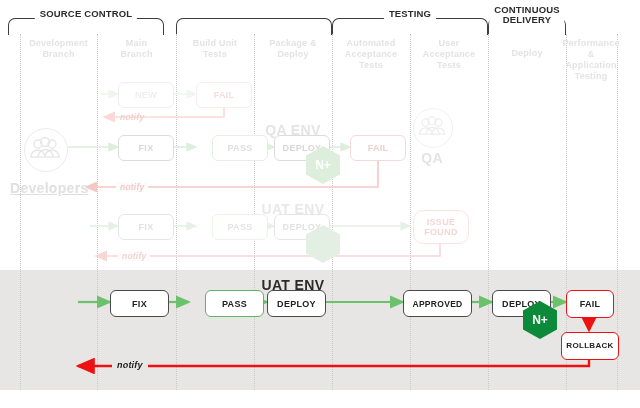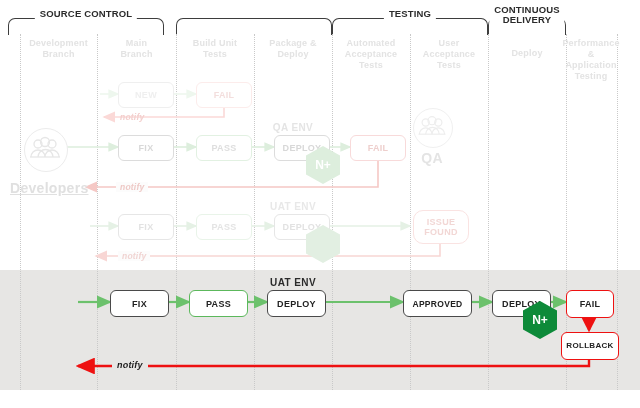--- a/index.html
+++ b/index.html
@@ -21,35 +21,35 @@
            color:#e3e3e3;line-height:11px;letter-spacing:.2px;}
 
   
   #band{position:absolute;left:0;top:270px;width:640px;height:120px;background:#e7e6e4;}
 
   
   .node{position:absolute;display:flex;align-items:center;justify-content:center;
         text-align:center;border-radius:6px;background:#fff;
         font-size:9px;font-weight:bold;letter-spacing:.3px;line-height:10px;}
   .n-dark{border:1.7px solid #4a4a4a;color:#222;}
-  .n-green{border:1.7px solid #5cb85c;color:#222;}
+  .n-green{border:1.7px solid #5cb85c;color:#222;margin-left:16px;}
   .n-red{border:1.7px solid #ee1111;color:#222;}
 
   
   .f1 .n-dark{border-color:#efefef;color:#efefef;}
   .f1 .n-red{border-color:#fceceb;color:#f3dedd;}
   .f2 .n-dark{border-color:#dcdcdc;color:#d8d8d8;}
   .f2 .n-green{border-color:#e2f1e2;color:#dedede;}
   .f2 .n-red{border-color:#f8dada;color:#eecfcd;}
   .f3 .n-dark{border-color:#e6e6e6;color:#e2e2e2;}
   .f3 .n-green{border-color:#e9f4e9;color:#e4e4e4;}
   .f3 .n-red{border-color:#fae3e2;color:#f2d7d5;}
 
   
-  .envcap{position:absolute;font-size:10px;font-weight:bold;letter-spacing:.4px;text-align:center;}
+  .envcap{position:absolute;font-size:14px;font-weight:bold;letter-spacing:.4px;text-align:center;}
 
   
   .notify{position:absolute;font-size:8.5px;font-weight:bold;letter-spacing:.2px;background:transparent;font-style:italic;}
 
   
   .hex{position:absolute;width:34px;height:38px;display:flex;align-items:center;justify-content:center;
        clip-path:polygon(50% 0%,100% 25%,100% 75%,50% 100%,0% 75%,0% 25%);
        color:#fff;font-size:12px;font-weight:bold;letter-spacing:-.2px;}
 
   

